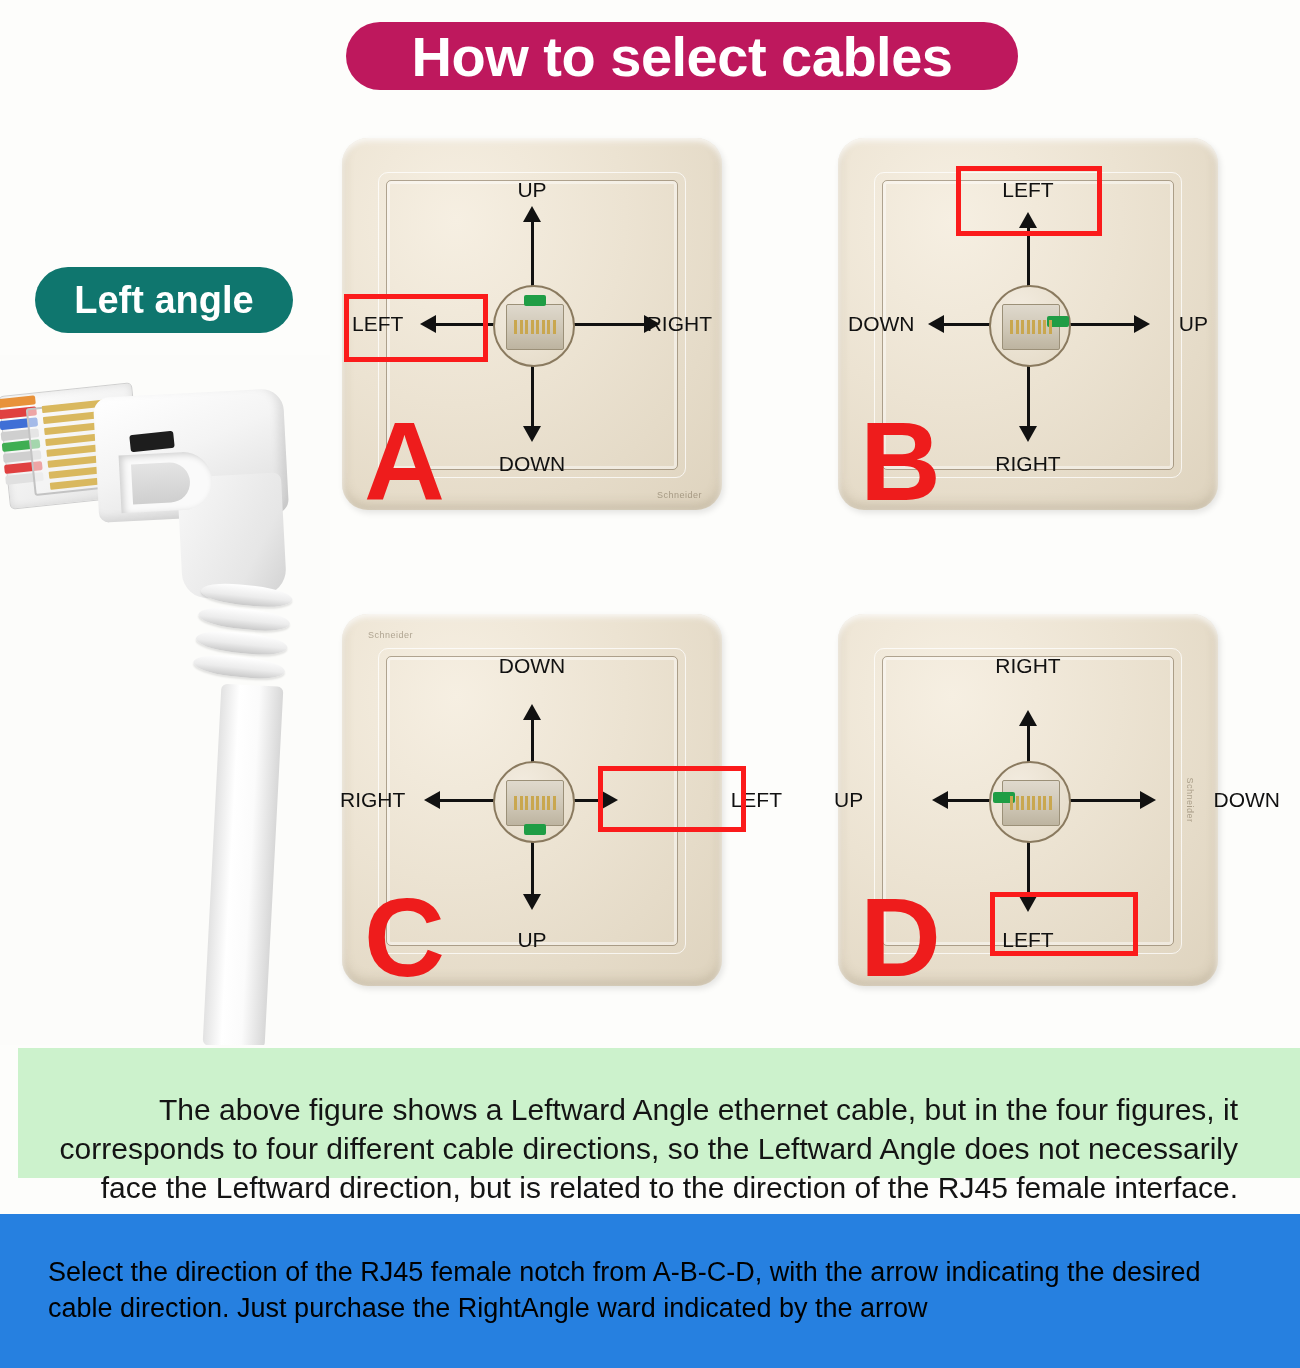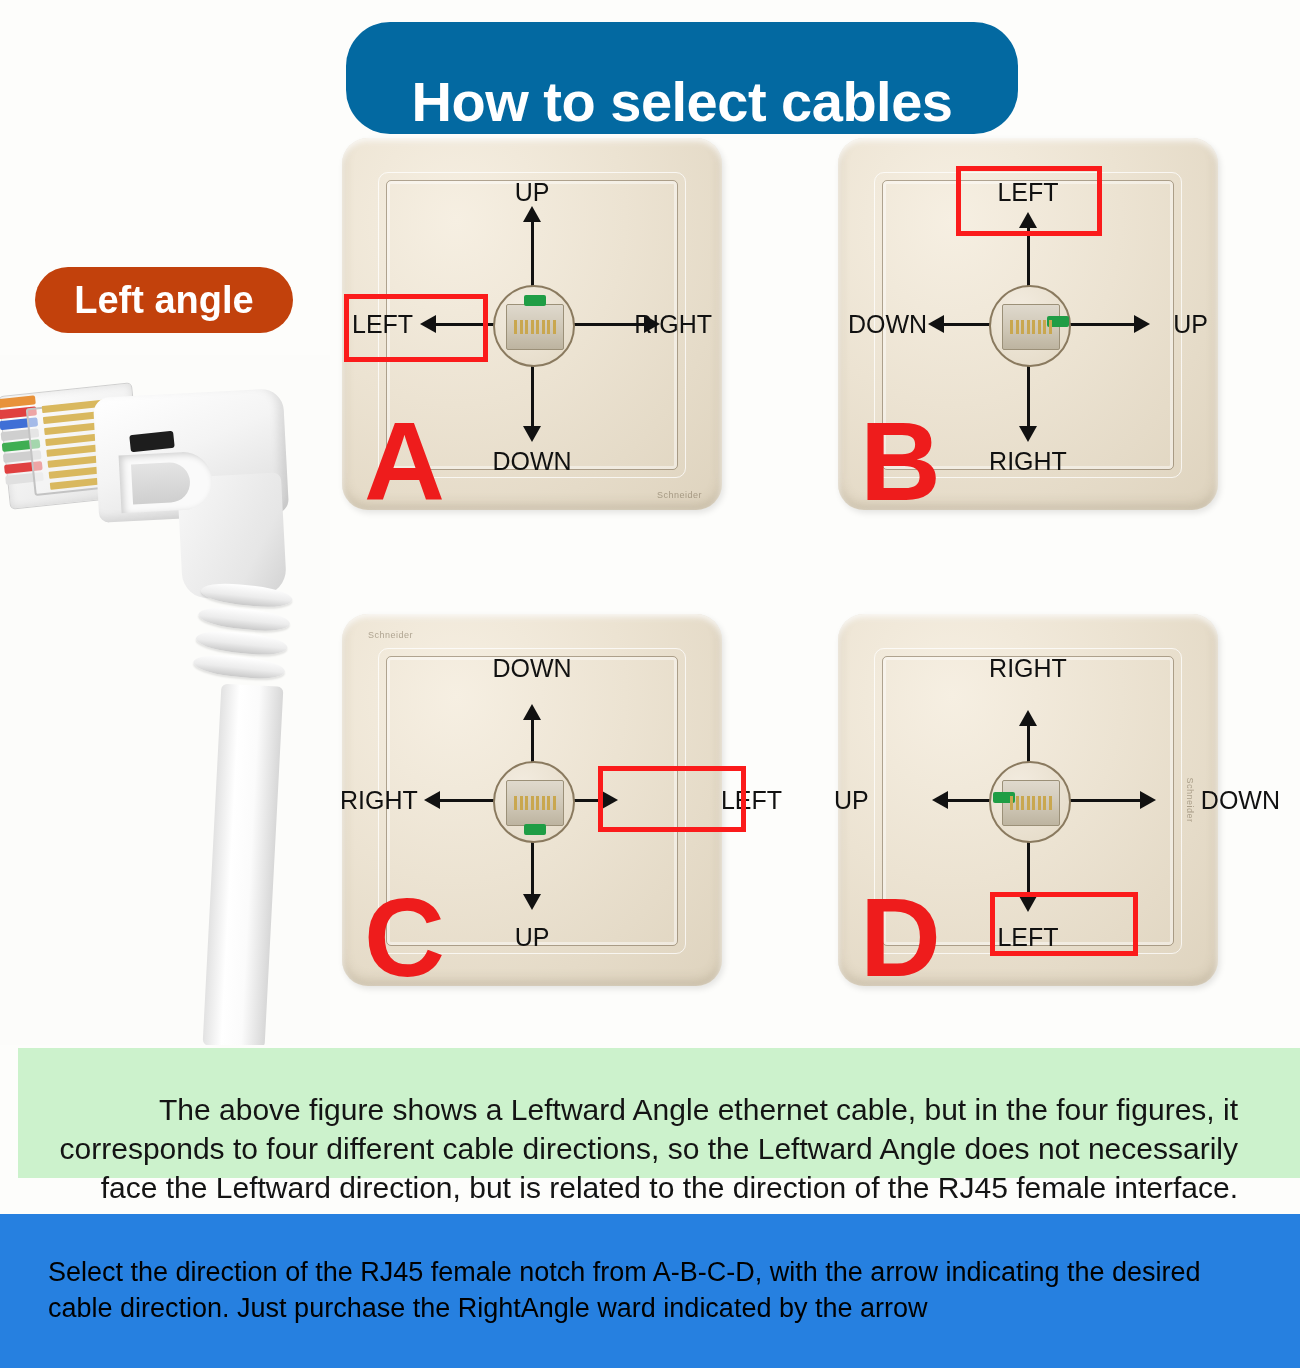--- a/index.html
+++ b/index.html
@@ -10,33 +10,33 @@
     font-family:"Liberation Sans", sans-serif;
     overflow:hidden;
     position:relative;
   }
 
   
   #canvas{position:absolute;left:0;top:0;width:1300px;height:1368px;background:#fdfdfb;}
 
   
   #title-pill{
-    position:absolute;left:346px;top:22px;width:672px;height:112px;
-    background:#0369a1;border-radius:44px;
-    display:flex;align-items:flex-end;justify-content:center;
+    position:absolute;left:346px;top:22px;width:672px;height:68px;
+    background:#be185d;border-radius:44px;
+    display:flex;align-items:center;justify-content:center;
   }
   #title-pill .t{
     color:#ffffff;font-size:56px;font-weight:bold;letter-spacing:-0.5px;
     font-family:"Liberation Sans", sans-serif;white-space:nowrap;
   }
 
   
   #leftangle-pill{
     position:absolute;left:35px;top:267px;width:258px;height:66px;
-    background:#c2410c;border-radius:33px;
+    background:#0f766e;border-radius:33px;
     display:flex;align-items:center;justify-content:center;
   }
   #leftangle-pill .t{color:#ffffff;font-size:38px;font-weight:bold;white-space:nowrap;}
 
   
   #cable-photo{position:absolute;left:0px;top:355px;width:330px;height:690px;overflow:hidden;}
   #cable-photo .photo-bg{position:absolute;inset:0;background:#fcfcfa;}
 
   
   .hood{
@@ -169,21 +169,21 @@
   .arrow-v{width:3px;}
   .arrow-h{height:3px;}
   .ahead{position:absolute;width:0;height:0;}
   .ahead-up{border-left:9px solid transparent;border-right:9px solid transparent;border-bottom:16px solid #111;}
   .ahead-down{border-left:9px solid transparent;border-right:9px solid transparent;border-top:16px solid #111;}
   .ahead-left{border-top:9px solid transparent;border-bottom:9px solid transparent;border-right:16px solid #111;}
   .ahead-right{border-top:9px solid transparent;border-bottom:9px solid transparent;border-left:16px solid #111;}
 
   
   .dirlbl{
-    position:absolute;font-size:25px;color:#111;font-weight:normal;
+    position:absolute;font-size:21px;color:#111;font-weight:normal;
     white-space:nowrap;font-family:"Liberation Sans", sans-serif;
   }
   .dir-top{left:50%;transform:translateX(-50%);top:40px;}
   .dir-bottom{left:50%;transform:translateX(-50%);bottom:34px;}
   .dir-left{left:10px;top:50%;transform:translateY(-50%);}
   .dir-right{right:10px;top:50%;transform:translateY(-50%);}
 
   
   .letter{
     position:absolute;left:22px;bottom:-8px;font-size:112px;color:#ee1c1c;

